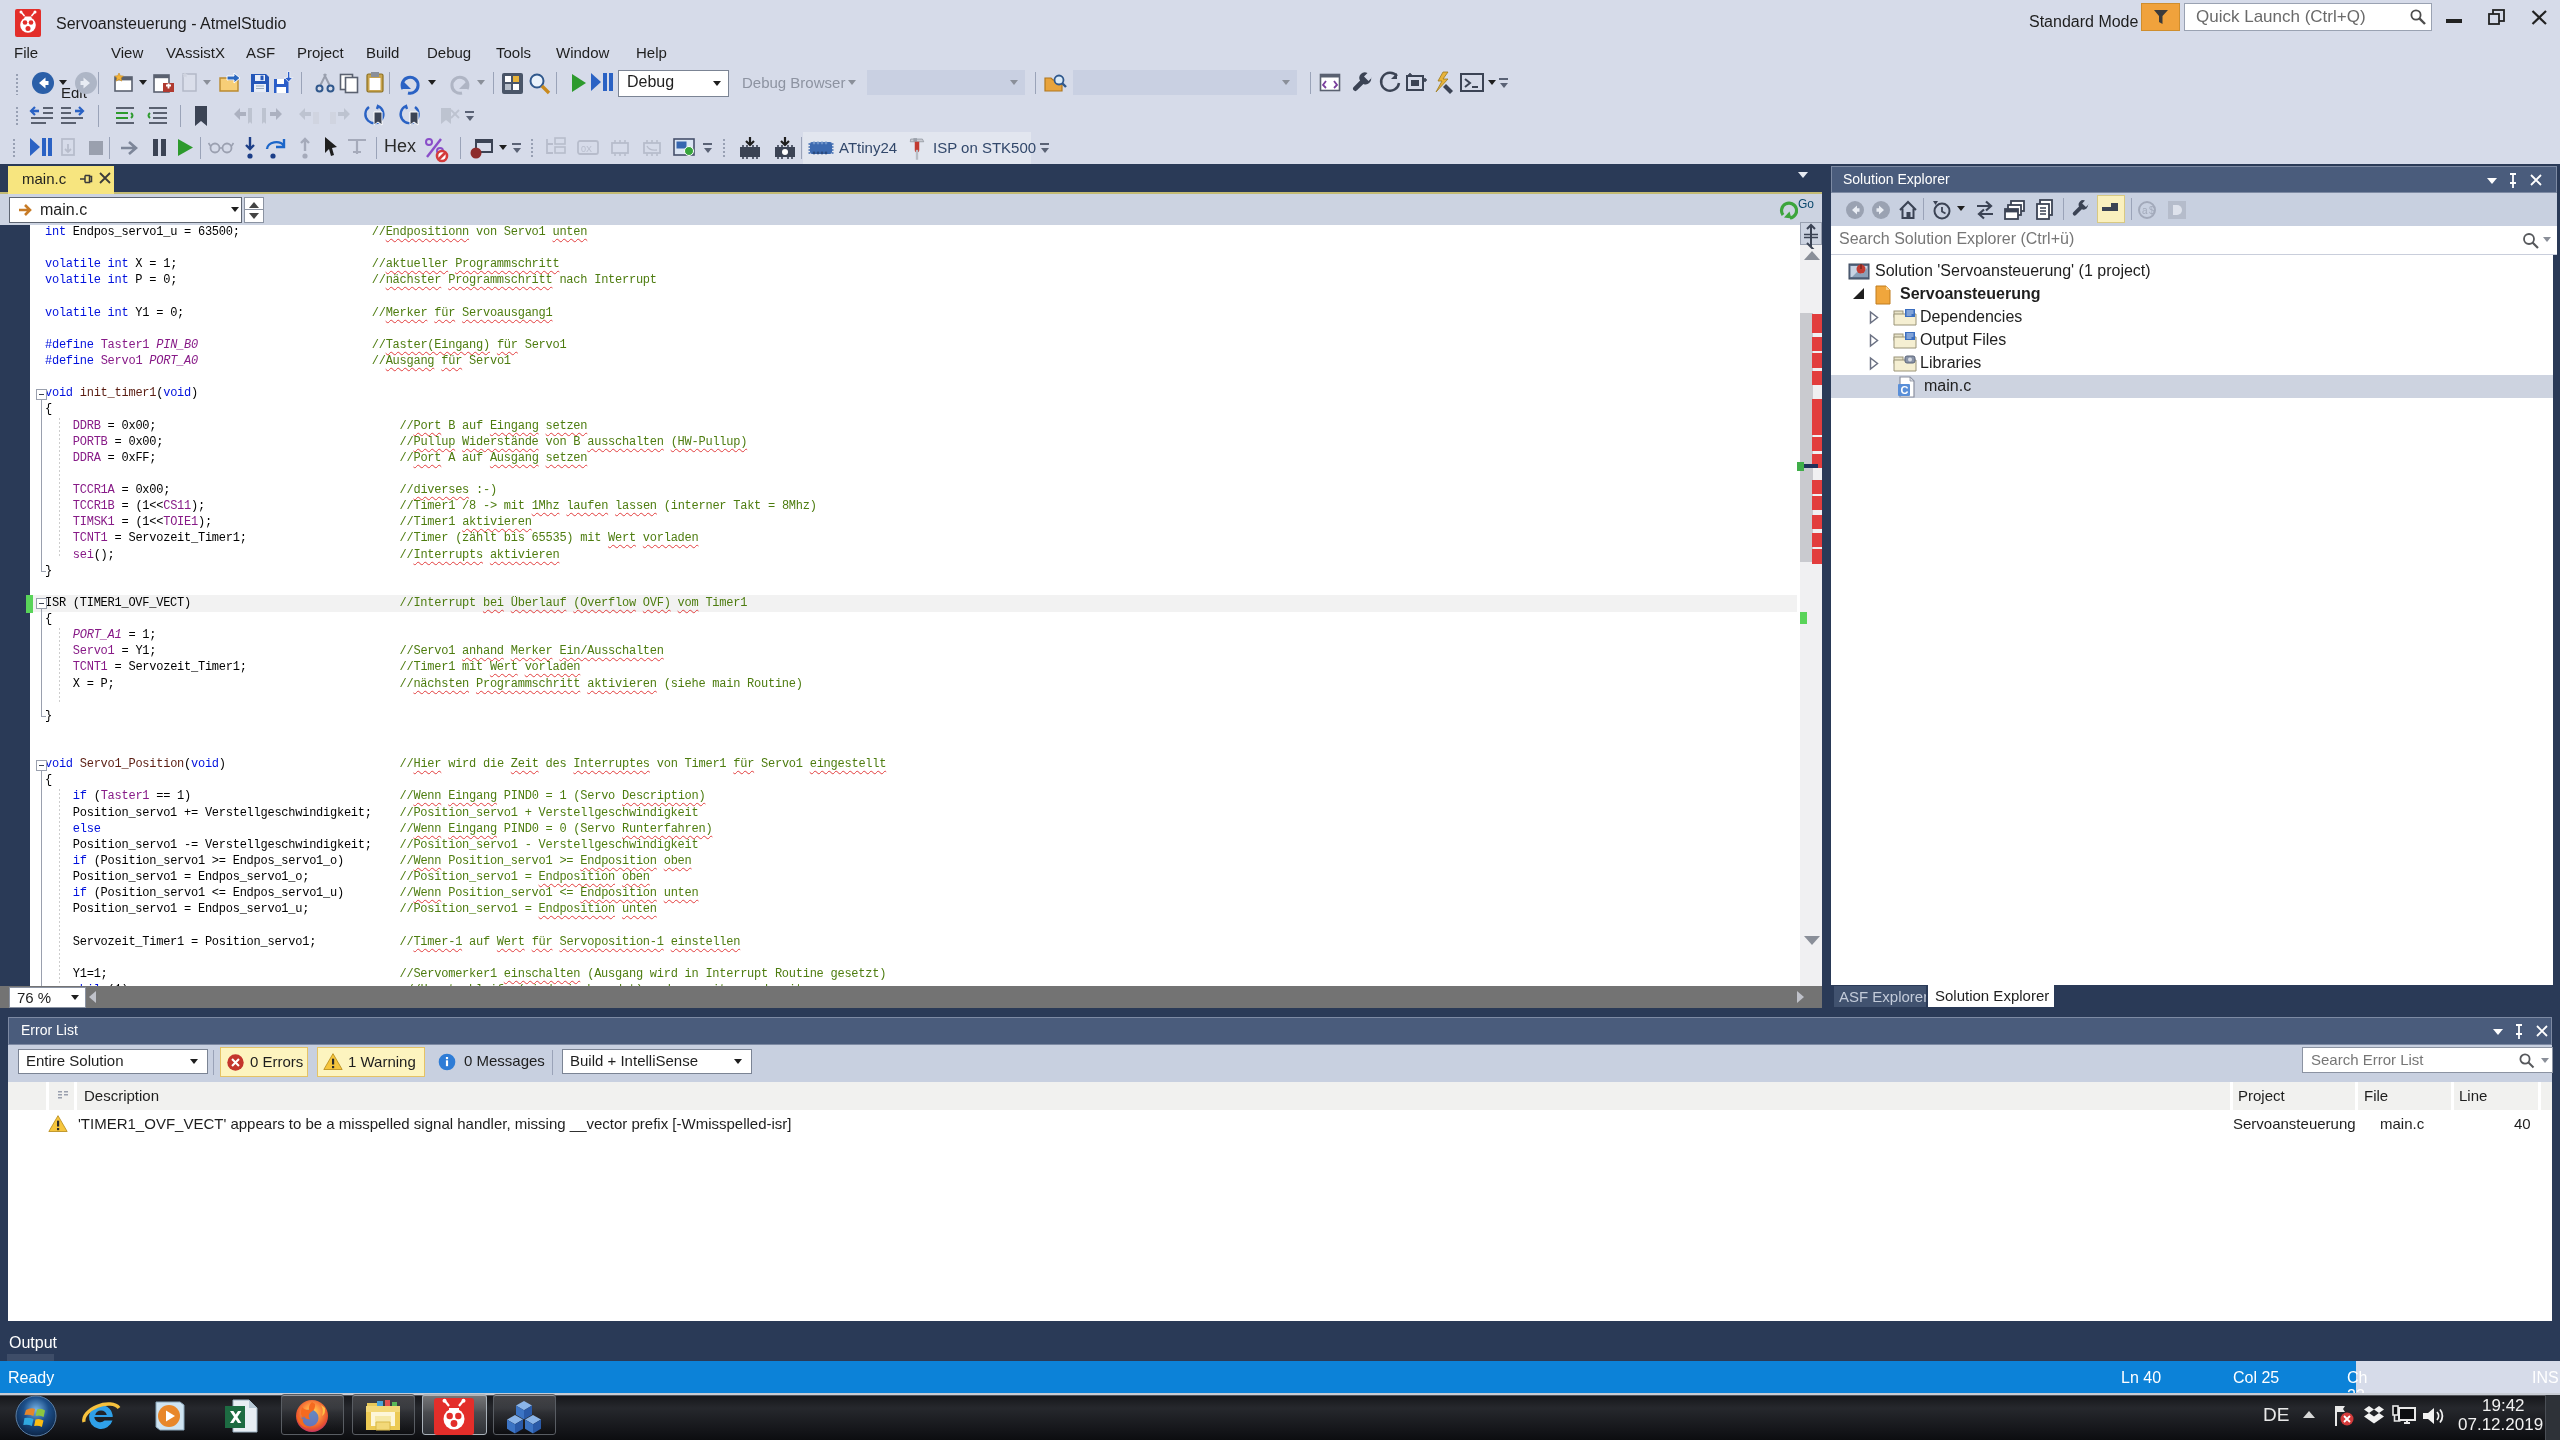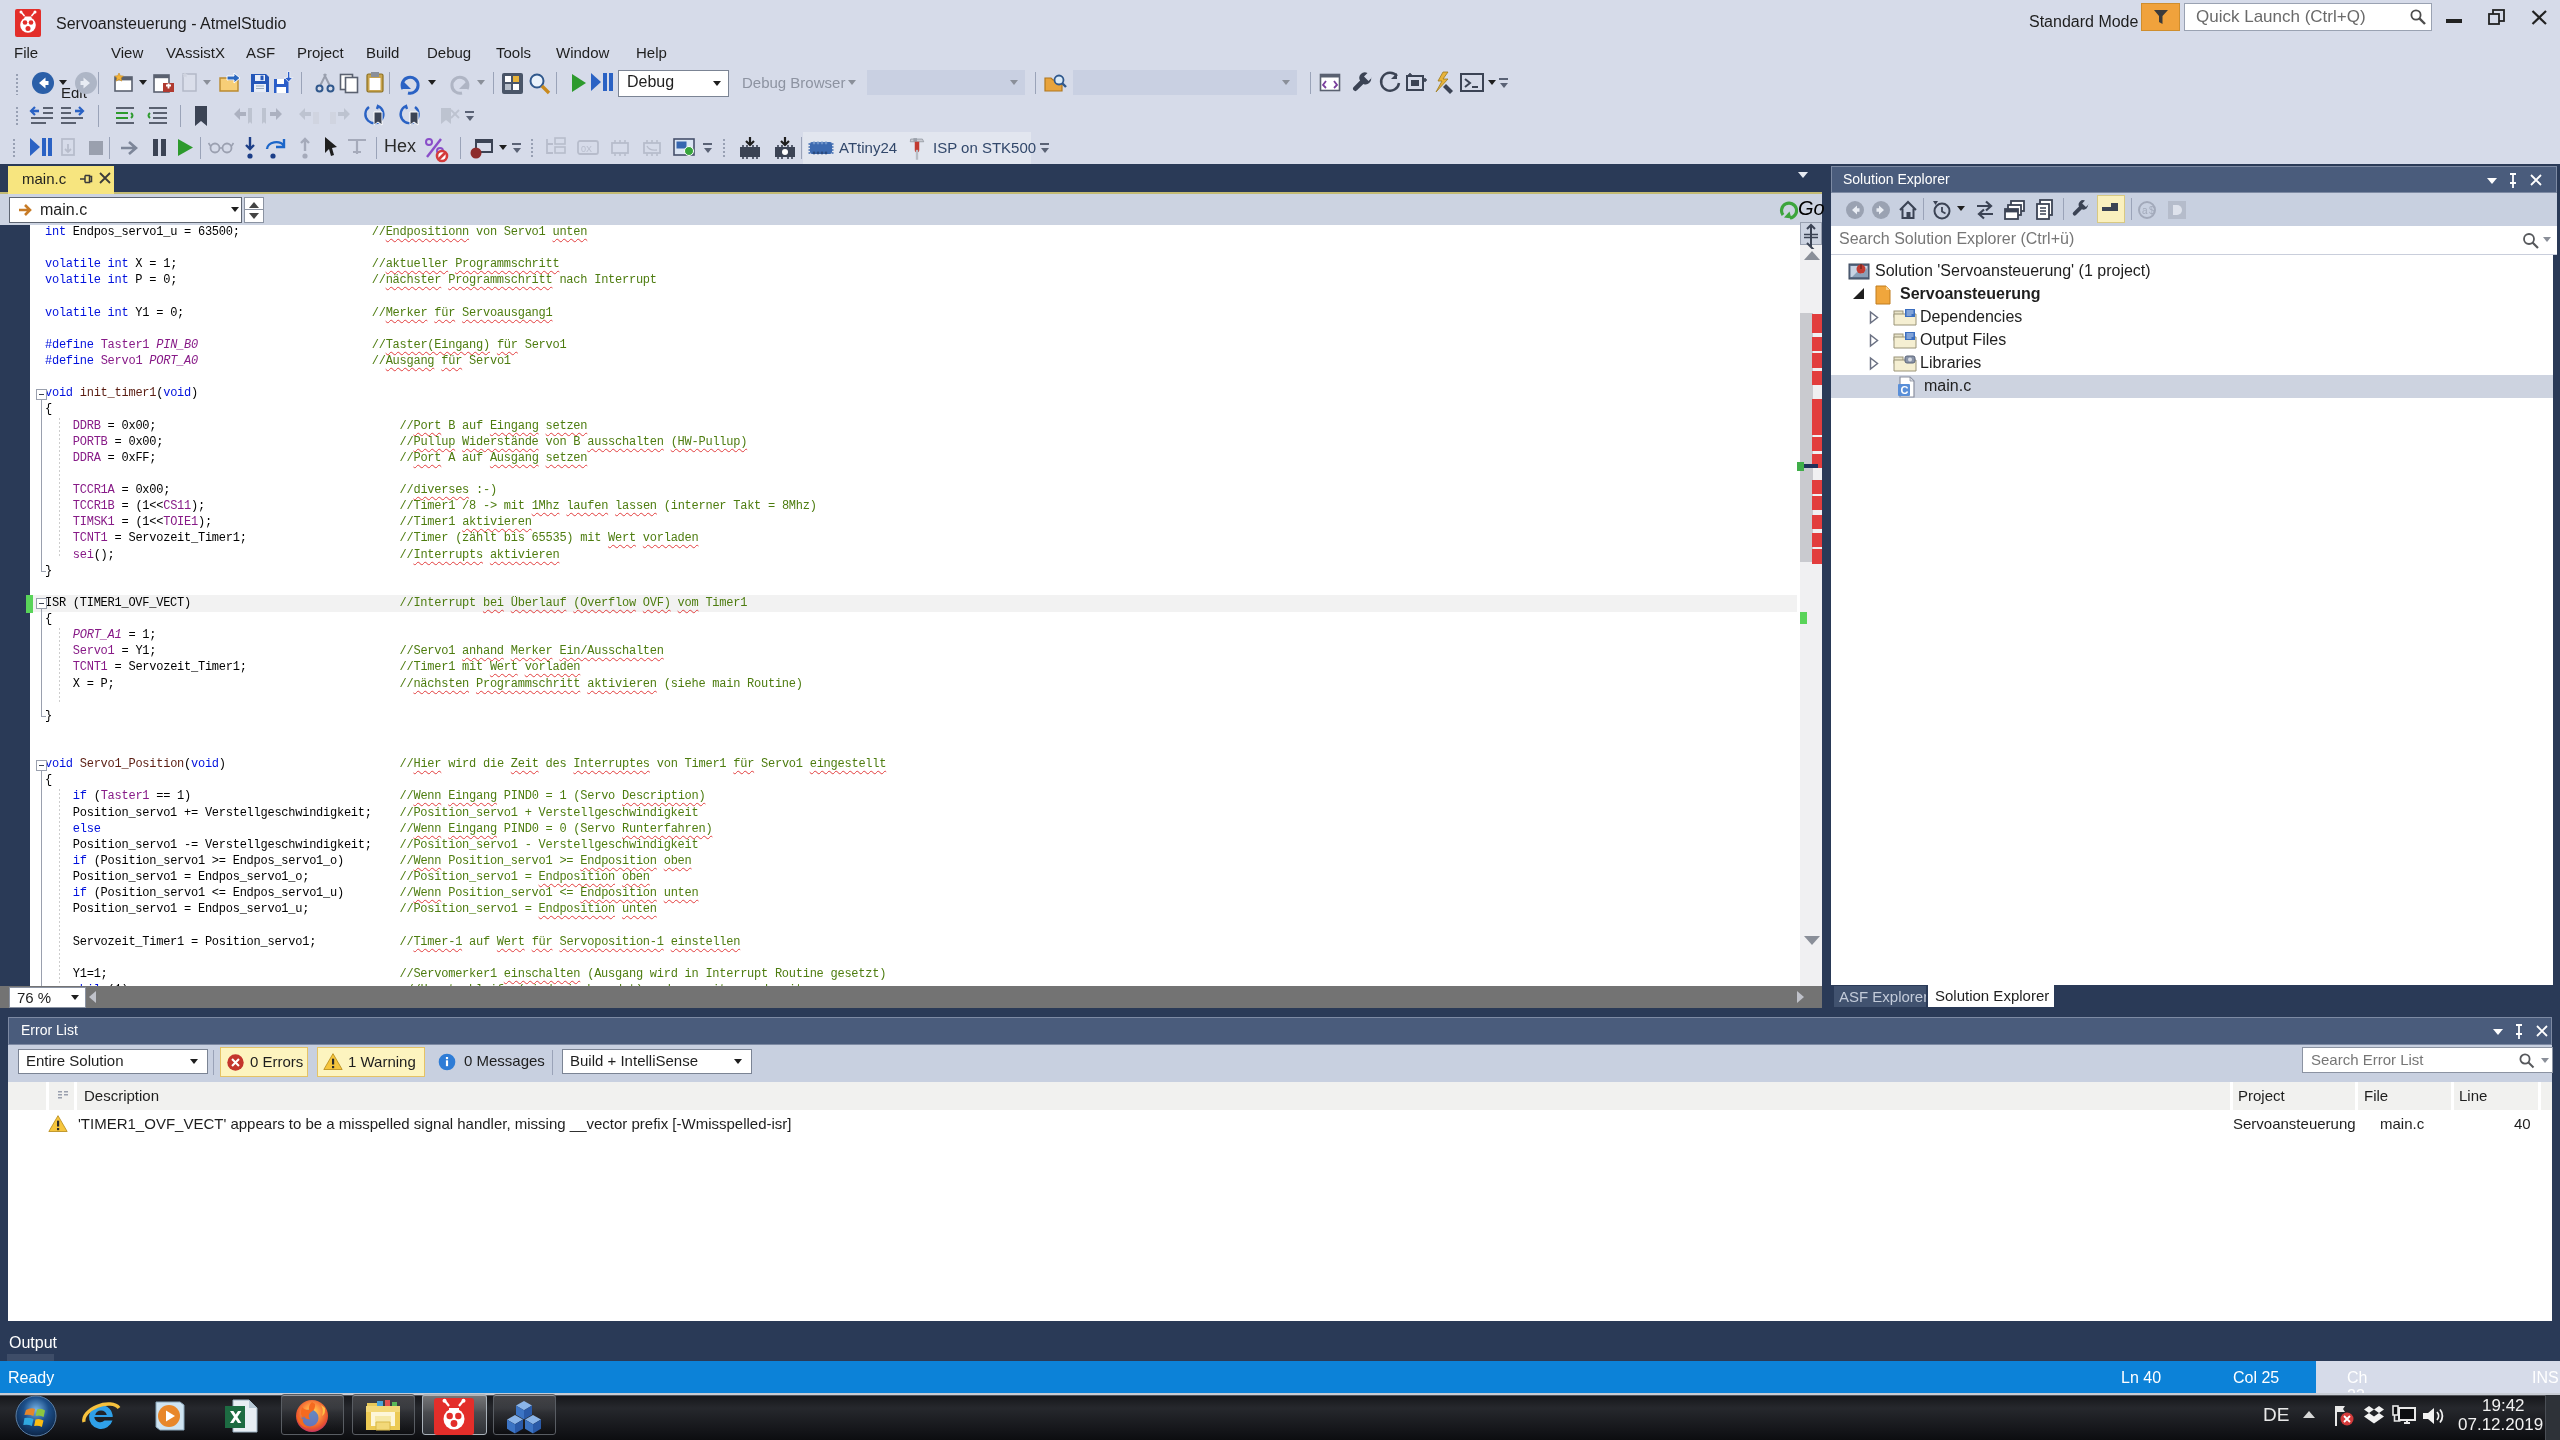--- a/index.html
+++ b/index.html
@@ -427,21 +427,21 @@
   </div>
   <div class="abs" style="left:244px;top:3px;width:18px;height:24px;background:#fff;border:1px solid #8b93a2;">
     <div class="abs" style="left:4px;top:4px;width:0;height:0;border-left:5px solid transparent;border-right:5px solid transparent;border-bottom:6px solid #444;"></div>
     <div class="abs" style="left:0px;top:11px;width:18px;height:1px;background:#8b93a2;"></div>
     <div class="abs" style="left:4px;top:15px;width:0;height:0;border-left:5px solid transparent;border-right:5px solid transparent;border-top:6px solid #444;"></div>
   </div>
   <svg class="abs" style="left:1779px;top:3px;" width="19" height="24" viewBox="0 0 19 24">
       <path d="M4 18 a7.5 7.5 0 1 1 7 3" fill="none" stroke="#3da53d" stroke-width="3.2"></path>
       <path d="M10.5 14.5 l2 7 -7.5-1z" fill="#3da53d"></path>
     </svg>
-  <span style="position:absolute;left:1798px;top:3px;font-size:20px;color:#000000;font-style:italic;">Go</span>
+  <span style="position:absolute;left:1798px;top:3px;font-size:12px;color:#0c4a6e;">Go</span>
 </div>
 
 <div class="abs" id="editor" style="left:30px;top:225px;width:1770px;height:761px;background:#fff;overflow:hidden;"></div>
 
 <div class="abs" style="left:33px;top:595px;width:1764px;height:17px;background:#f2f2f2;"></div>
 
 <div class="abs" style="left:26px;top:595px;width:7px;height:18px;background:#59d459;"></div>
 
 <div class="abs" style="left:30px;top:225px;width:1768px;height:761px;overflow:hidden;">
 <pre class="code" style="left:15px;top:-1px;" id="codepre"><span class="k">int</span> Endpos_servo1_u = 63500;                   <span class="c">//<span class="sq">Endpositionn</span> von Servo1 <span class="sq">unten</span></span>
@@ -777,21 +777,21 @@
   <span style="position:absolute;left:2380px;top:5px;">main.c</span>
   <span style="position:absolute;left:2478px;top:5px;margin-left:36px;">40</span>
 </div>
 <div class="abs" style="left:0;top:1045px;width:8px;height:276px;background:#2a3a57;"></div>
 
 <div class="abs" style="left:0;top:1321px;width:2560px;height:40px;background:#2a3a57;">
   <span class="tw" style="left:9px;top:13px;font-size:16px;">Output</span>
   <div class="abs" style="left:7px;top:33px;width:47px;height:7px;background:#3e4d68;"></div>
 </div>
 
-<div class="abs" style="left:0;top:1361px;width:2316px;height:32px;background:#0c82d8;color:#fff;font-size:16px;">
+<div class="abs" style="left:0;top:1361px;width:2316px;height:32px;background:#0c82d8;color:#fff;font-size:16px;padding-left:40px;">
   <span style="position:absolute;left:8px;top:8px;">Ready</span>
   <span style="position:absolute;left:2121px;top:8px;">Ln 40</span>
   <span style="position:absolute;left:2233px;top:8px;">Col 25</span>
   <span style="position:absolute;left:2347px;top:8px;">Ch 23</span>
   <span style="position:absolute;left:2532px;top:8px;">INS</span>
 </div>
 
 <div class="abs" id="taskbar" style="left:0;top:1393px;width:2560px;height:47px;background:linear-gradient(#c8ccd4,#c8ccd4 4%,#16171b 6%,#26282d 32%,#141519 80%,#0c0d10);">
   <svg class="abs" style="left:14px;top:1px;" width="44" height="44" viewBox="0 0 44 44">
     <defs>

